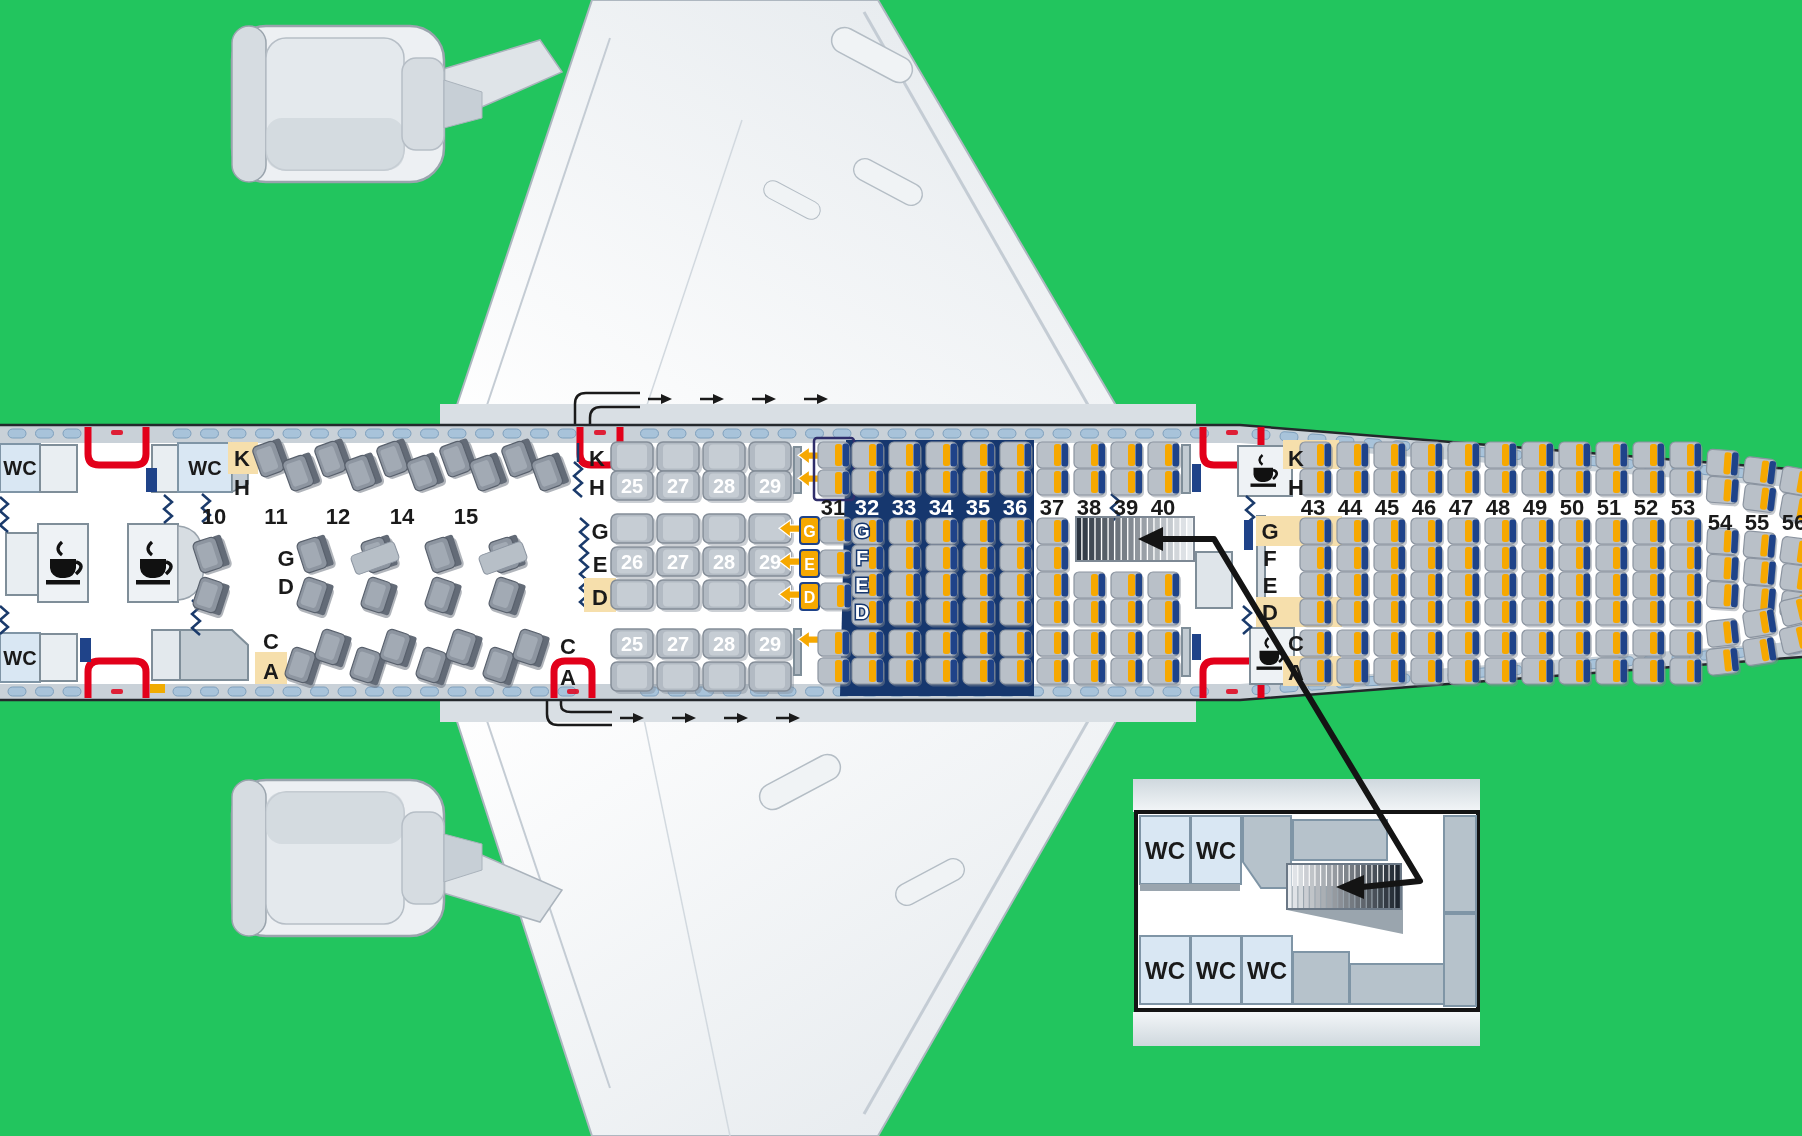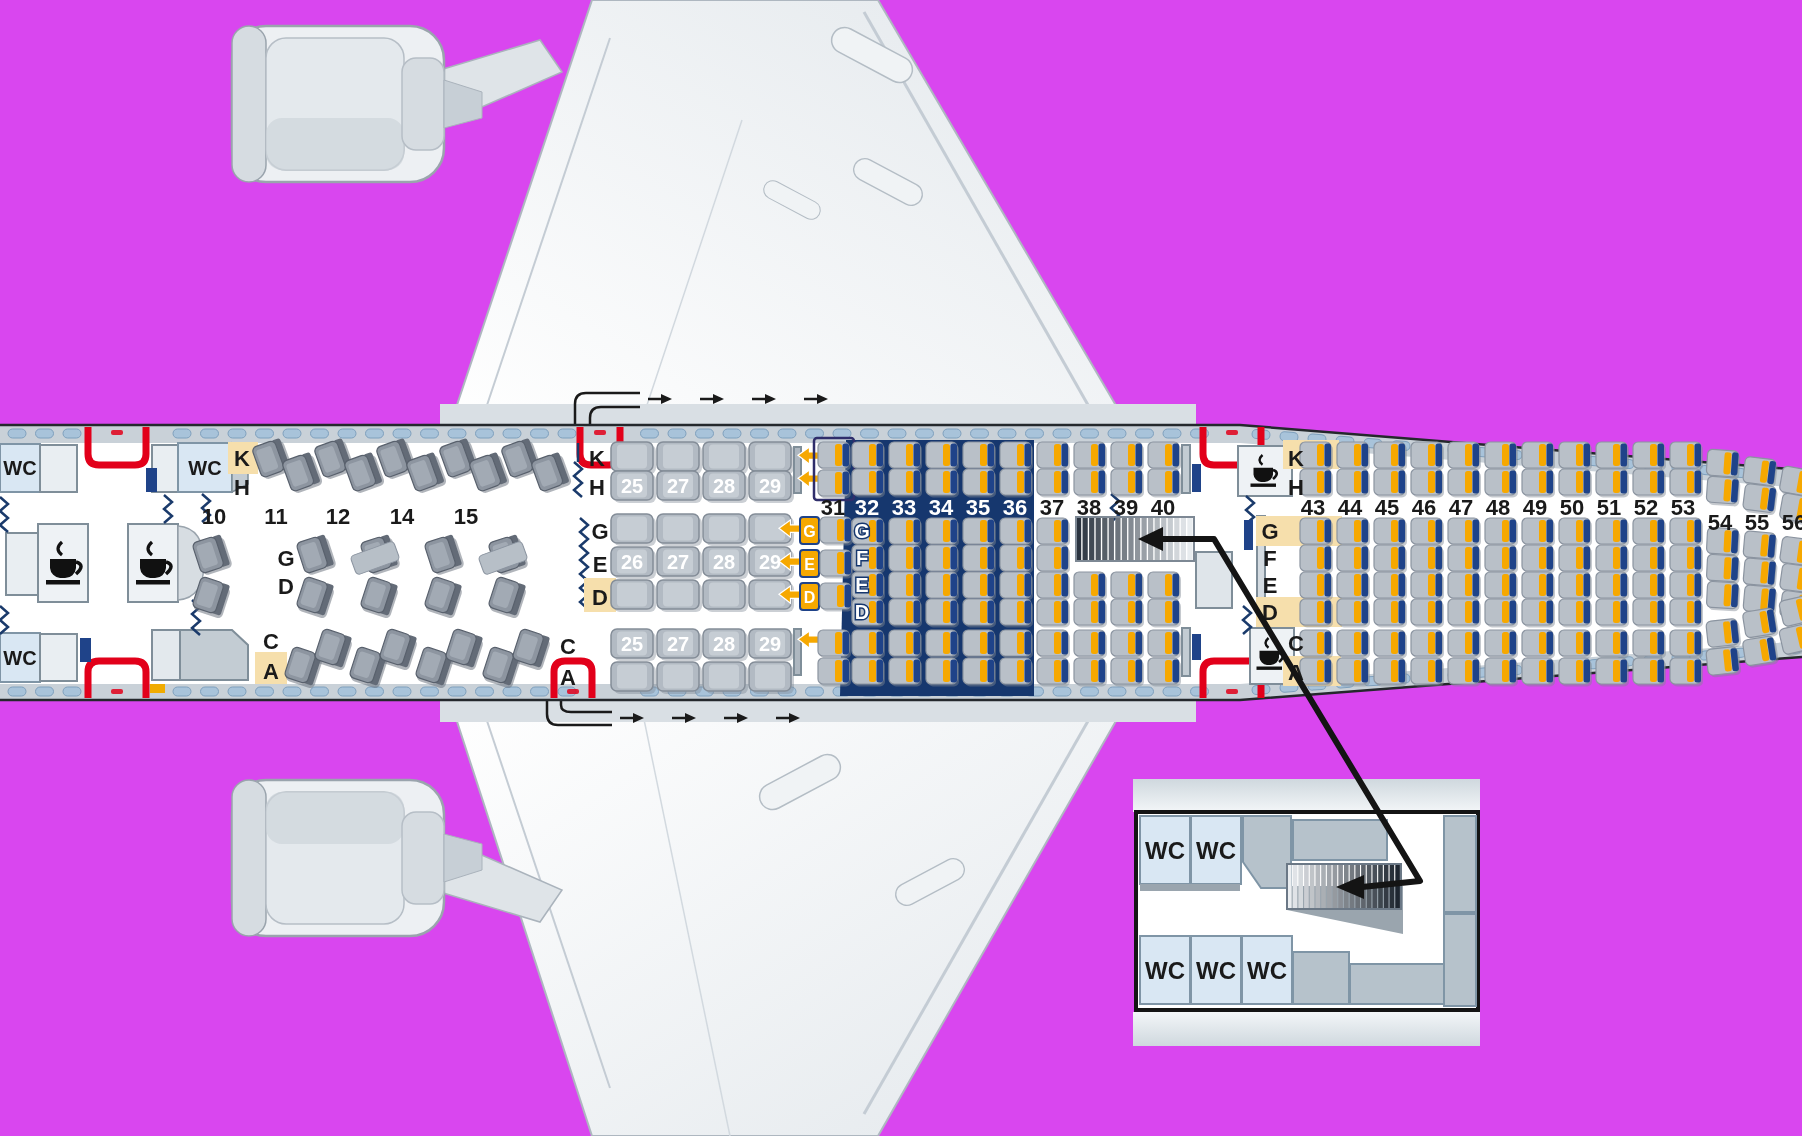--- a/index.html
+++ b/index.html
@@ -1,16 +1,16 @@
 <!DOCTYPE html>
 <html><head>
 <meta charset="utf-8">
 <style>
   html,body{margin:0;padding:0;background:#ffffff;}
-  #stage{width:1802px;height:1136px;position:relative;overflow:hidden;background:#d946ef;}
+  #stage{width:1802px;height:1136px;position:relative;overflow:hidden;background:#22c55e;}
   svg{display:block;}
   svg text{font-family:"Liberation Sans","DejaVu Sans",sans-serif;font-weight:700;}
 </style>
 </head>
 <body>
 
 <div id="stage">
   <svg id="map" width="1802" height="1136" viewBox="0 0 1802 1136">
     <defs>
       <linearGradient id="wgrad" x1="0" y1="1" x2="1" y2="0">

